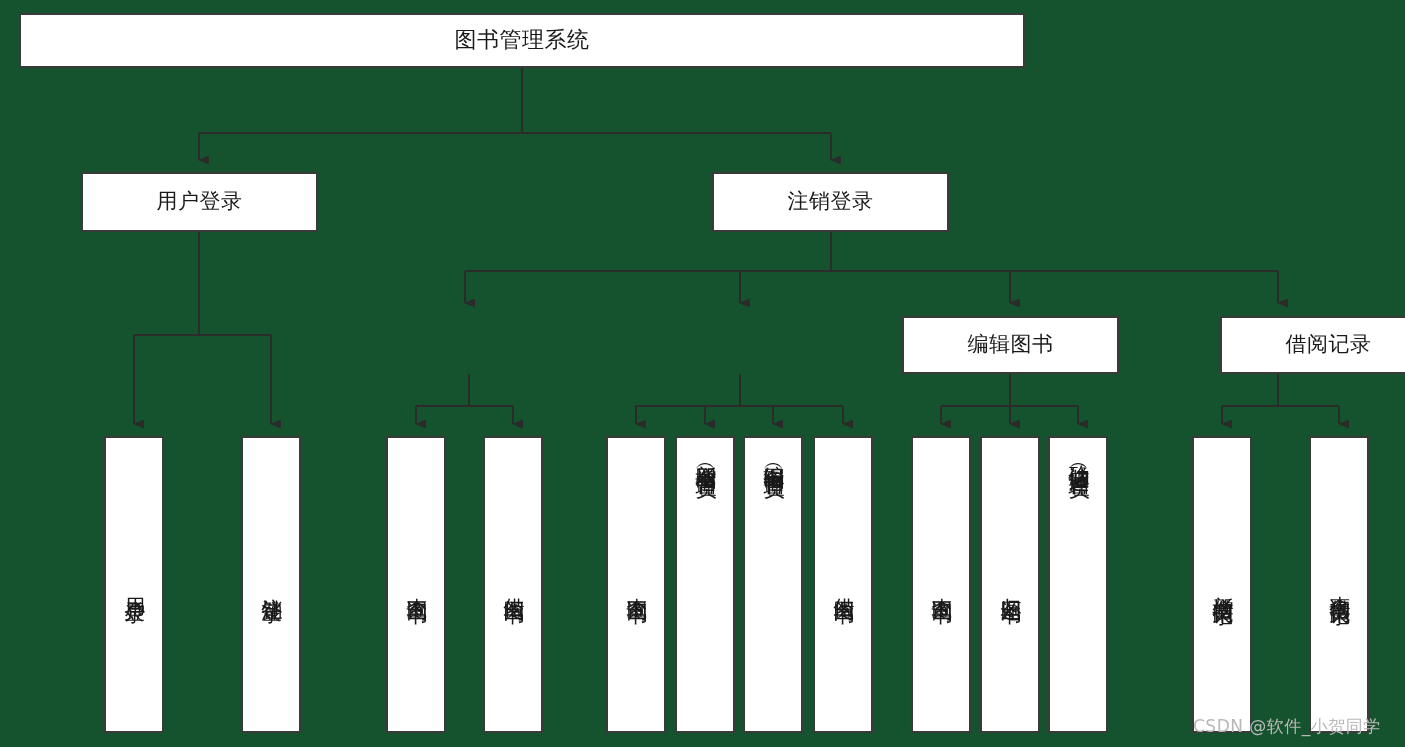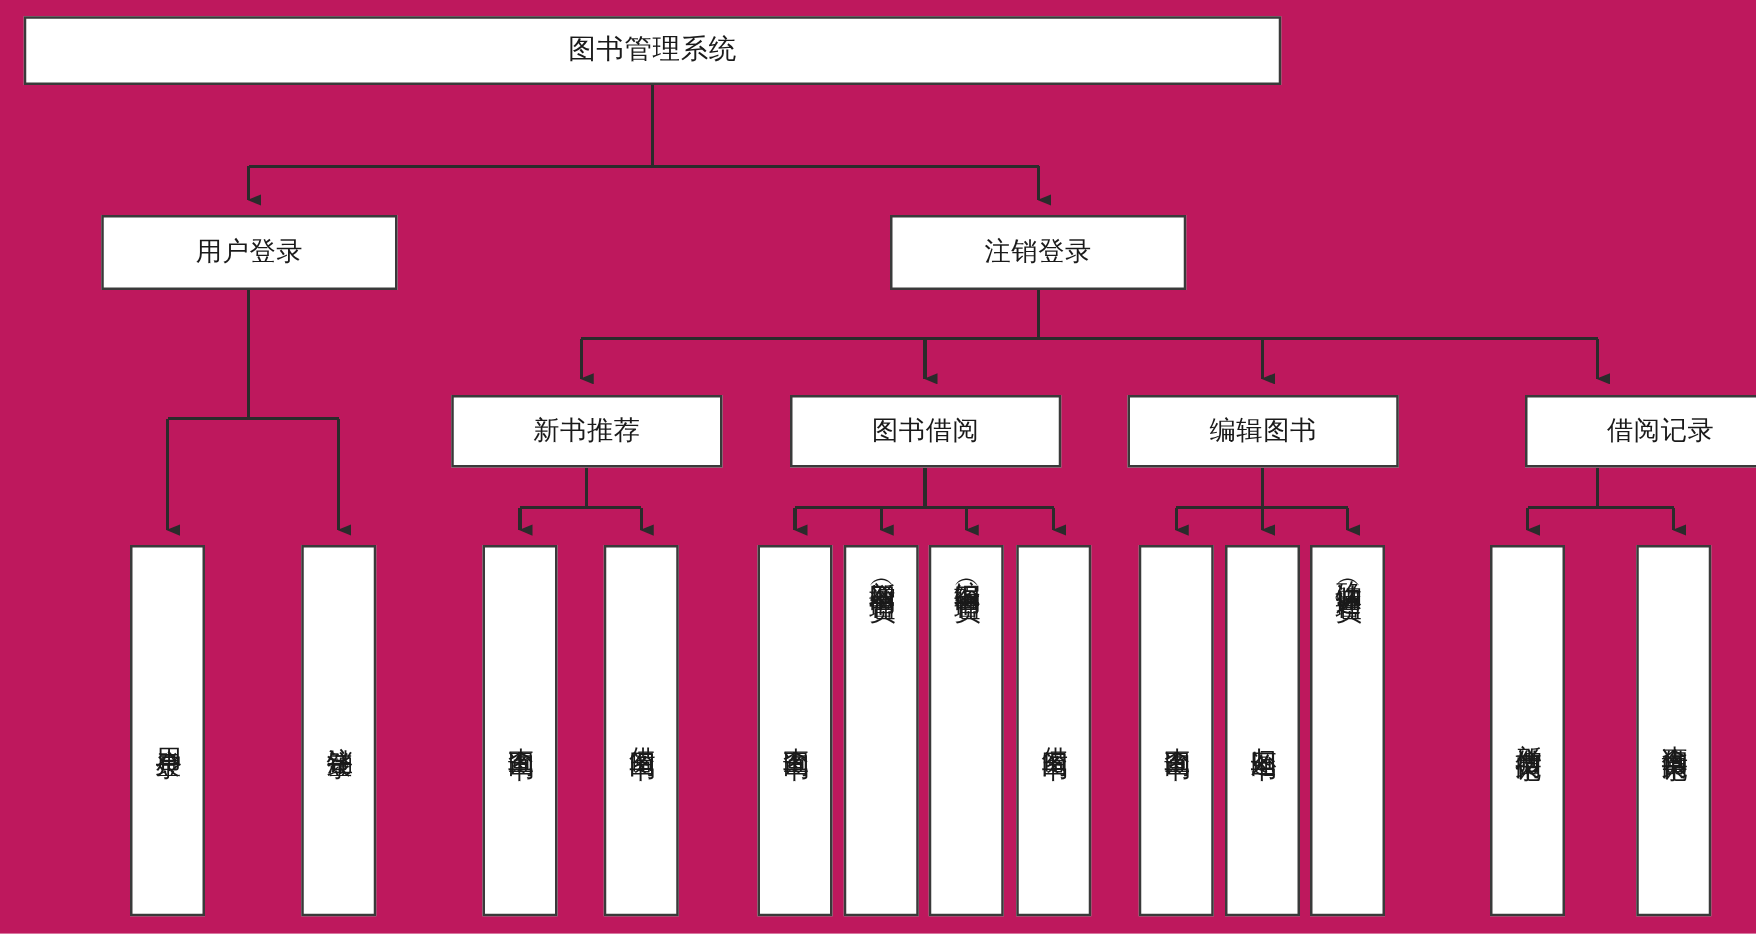--- a/index.html
+++ b/index.html
@@ -9,21 +9,21 @@
     background: #ffffff;
   }
   body {
     font-family: "DejaVu Sans", "Liberation Sans", sans-serif;
     color: #1a1a1a;
   }
   #diagram-canvas {
     position: relative;
     width: 1405px;
     height: 747px;
-    background: #be185d;
+    background: #14532d;
     overflow: hidden;
   }
   #edge-layer {
     position: absolute;
     left: 0;
     top: 0;
     width: 1405px;
     height: 747px;
     pointer-events: none;
   }
@@ -138,26 +138,20 @@
     <span class="node-label">图书管理系统</span>
   </div>
 
   <div class="node h" style="left:81px; top:172px; width:237px; height:60px;">
     <span class="node-label">用户登录</span>
   </div>
   <div class="node h" style="left:712px; top:172px; width:237px; height:60px;">
     <span class="node-label">注销登录</span>
   </div>
 
-  <div class="node h" style="left:361px; top:316px; width:217px; height:58px;">
-    <span class="node-label">新书推荐</span>
-  </div>
-  <div class="node h" style="left:632px; top:316px; width:217px; height:58px;">
-    <span class="node-label">图书借阅</span>
-  </div>
   <div class="node h" style="left:902px; top:316px; width:217px; height:58px;">
     <span class="node-label">编辑图书</span>
   </div>
   <div class="node h" style="left:1172px; top:316px; width:217px; height:58px;margin-left:48px;">
     <span class="node-label">借阅记录</span>
   </div>
 
   <div class="node v mid" style="left:104px; top:436px; width:60px; height:297px;">
     <span class="node-label">用户登录</span>
   </div>
@@ -195,14 +189,15 @@
     <span class="node-label">确认归还（管理员）</span>
   </div>
 
   <div class="node v mid" style="left:1192px; top:436px; width:60px; height:297px;">
     <span class="node-label">新增借阅记录</span>
   </div>
   <div class="node v mid" style="left:1309px; top:436px; width:60px; height:297px;">
     <span class="node-label">查询借阅记录</span>
   </div>
 
+  <div class="watermark" style="left:1193px; top:715px;">CSDN @软件_小贺同学</div>
 
 </div>
 
 </body></html>

